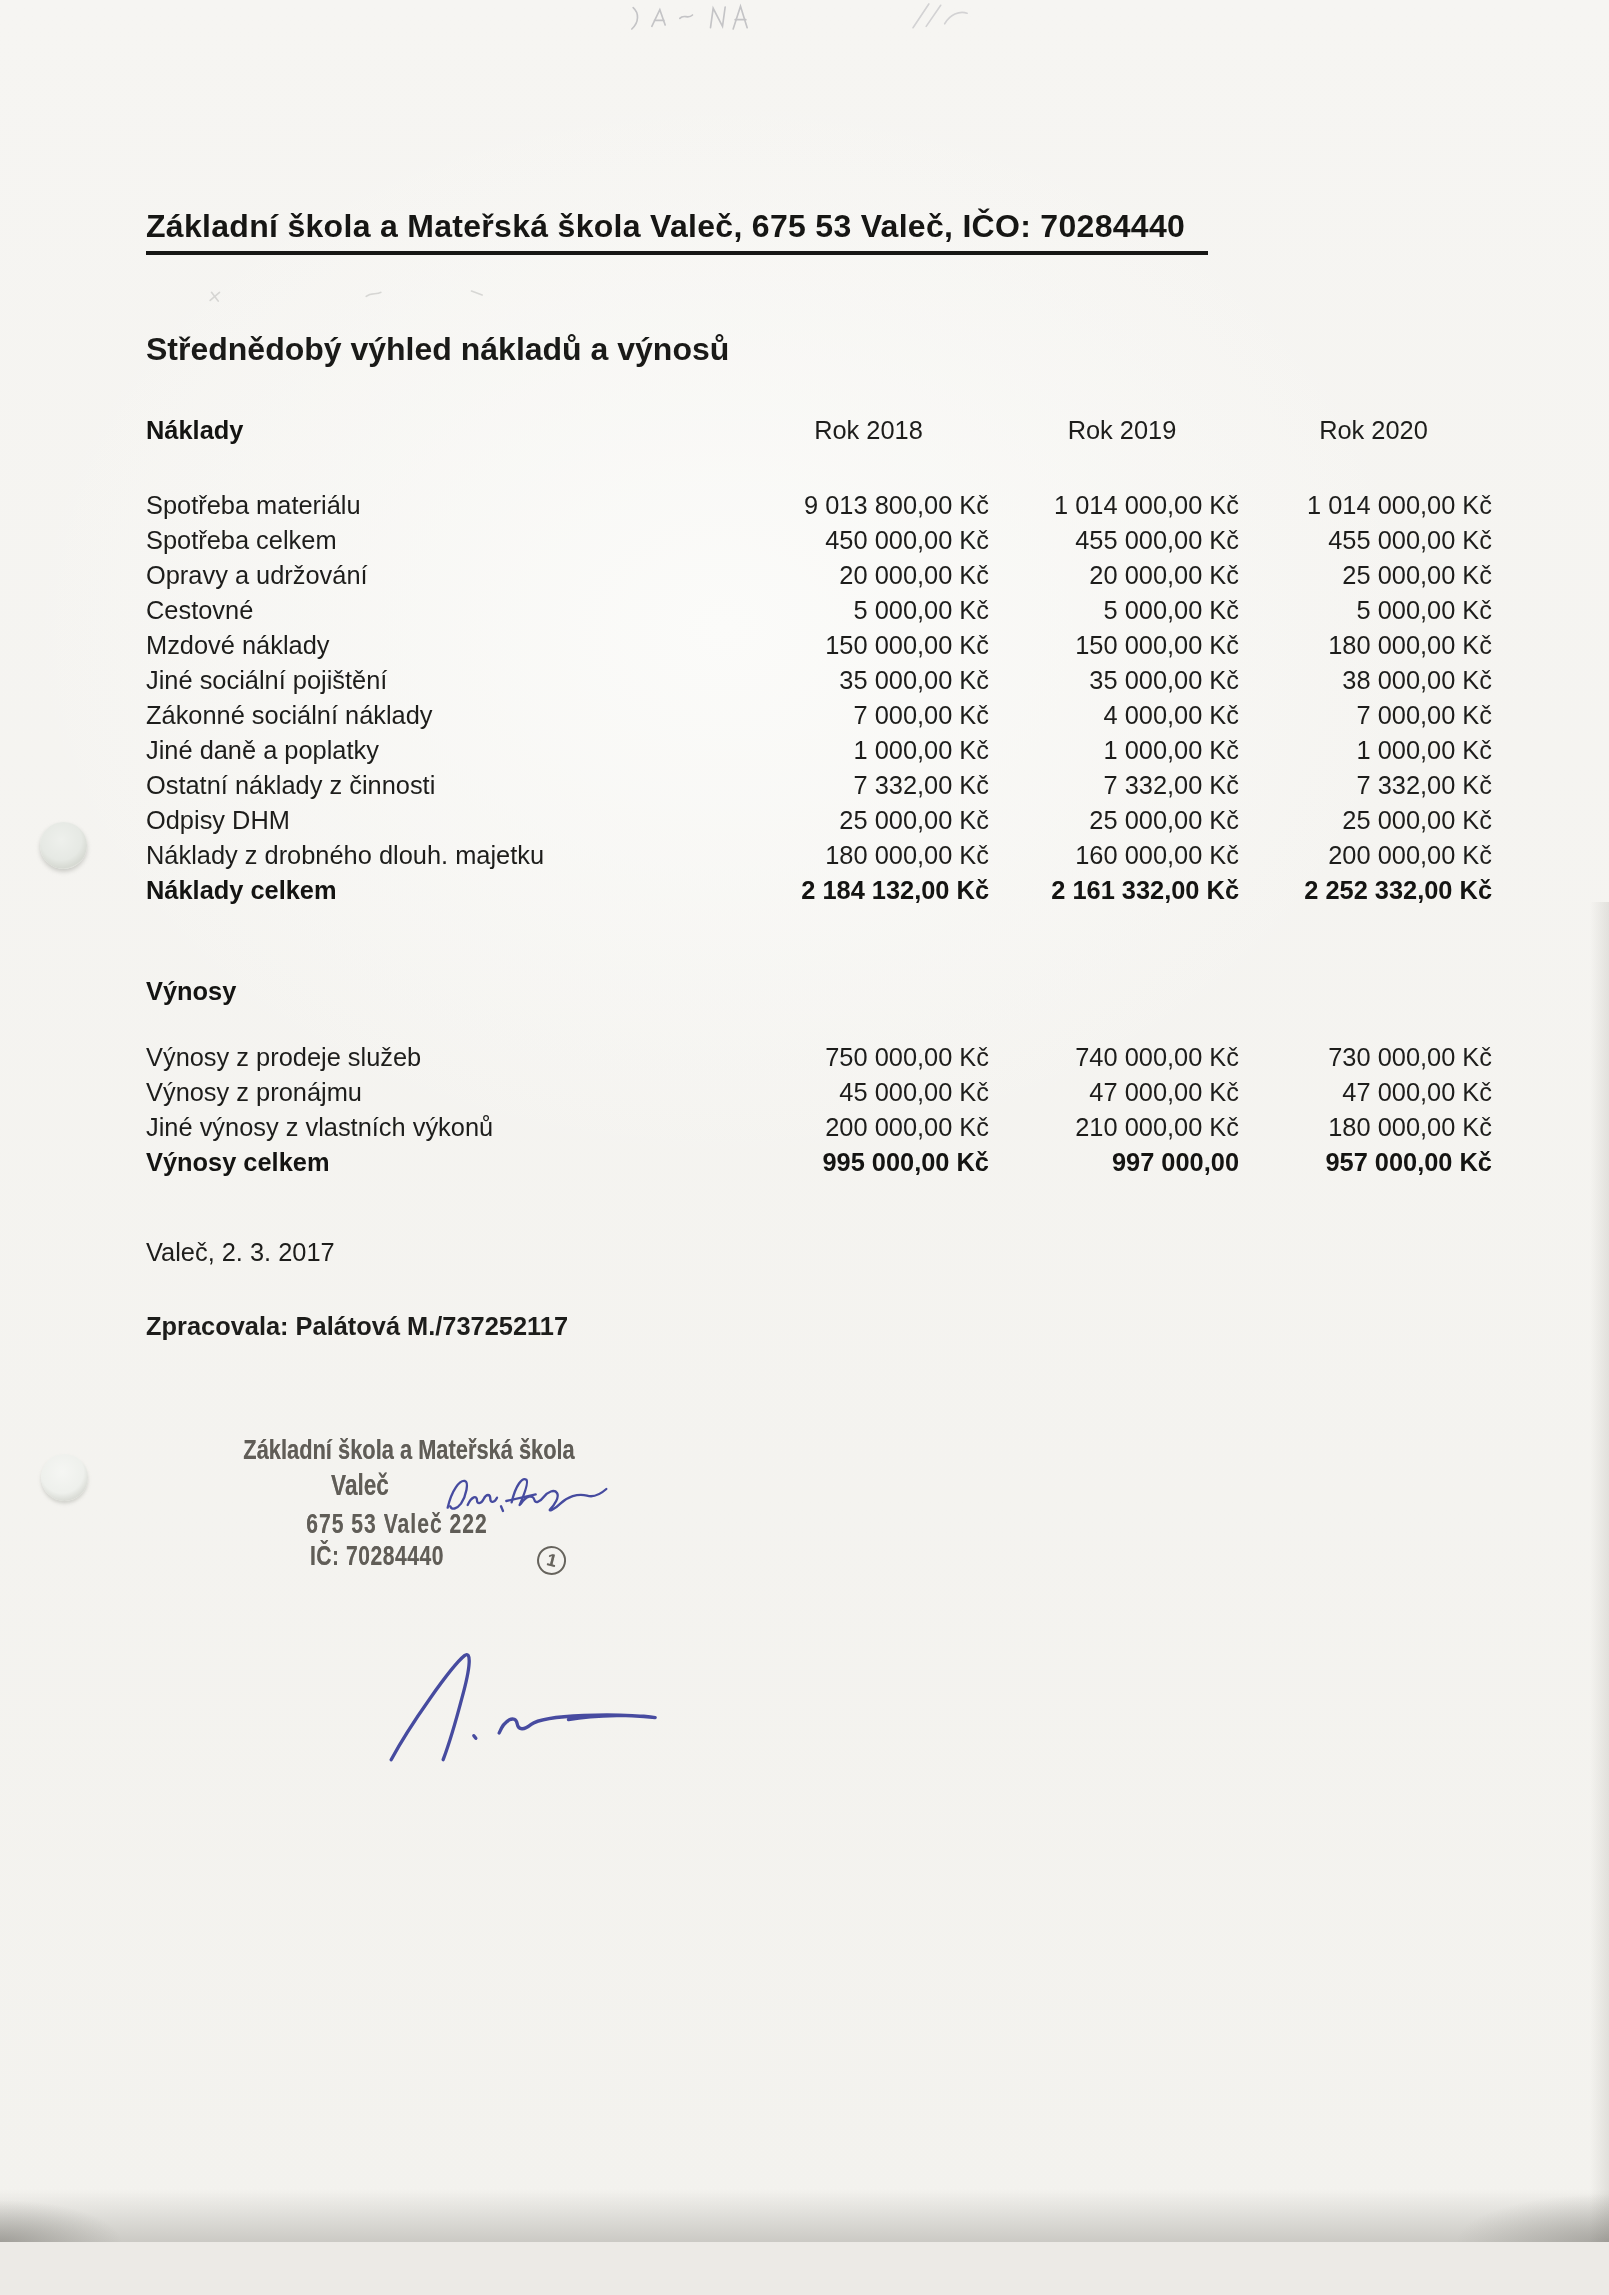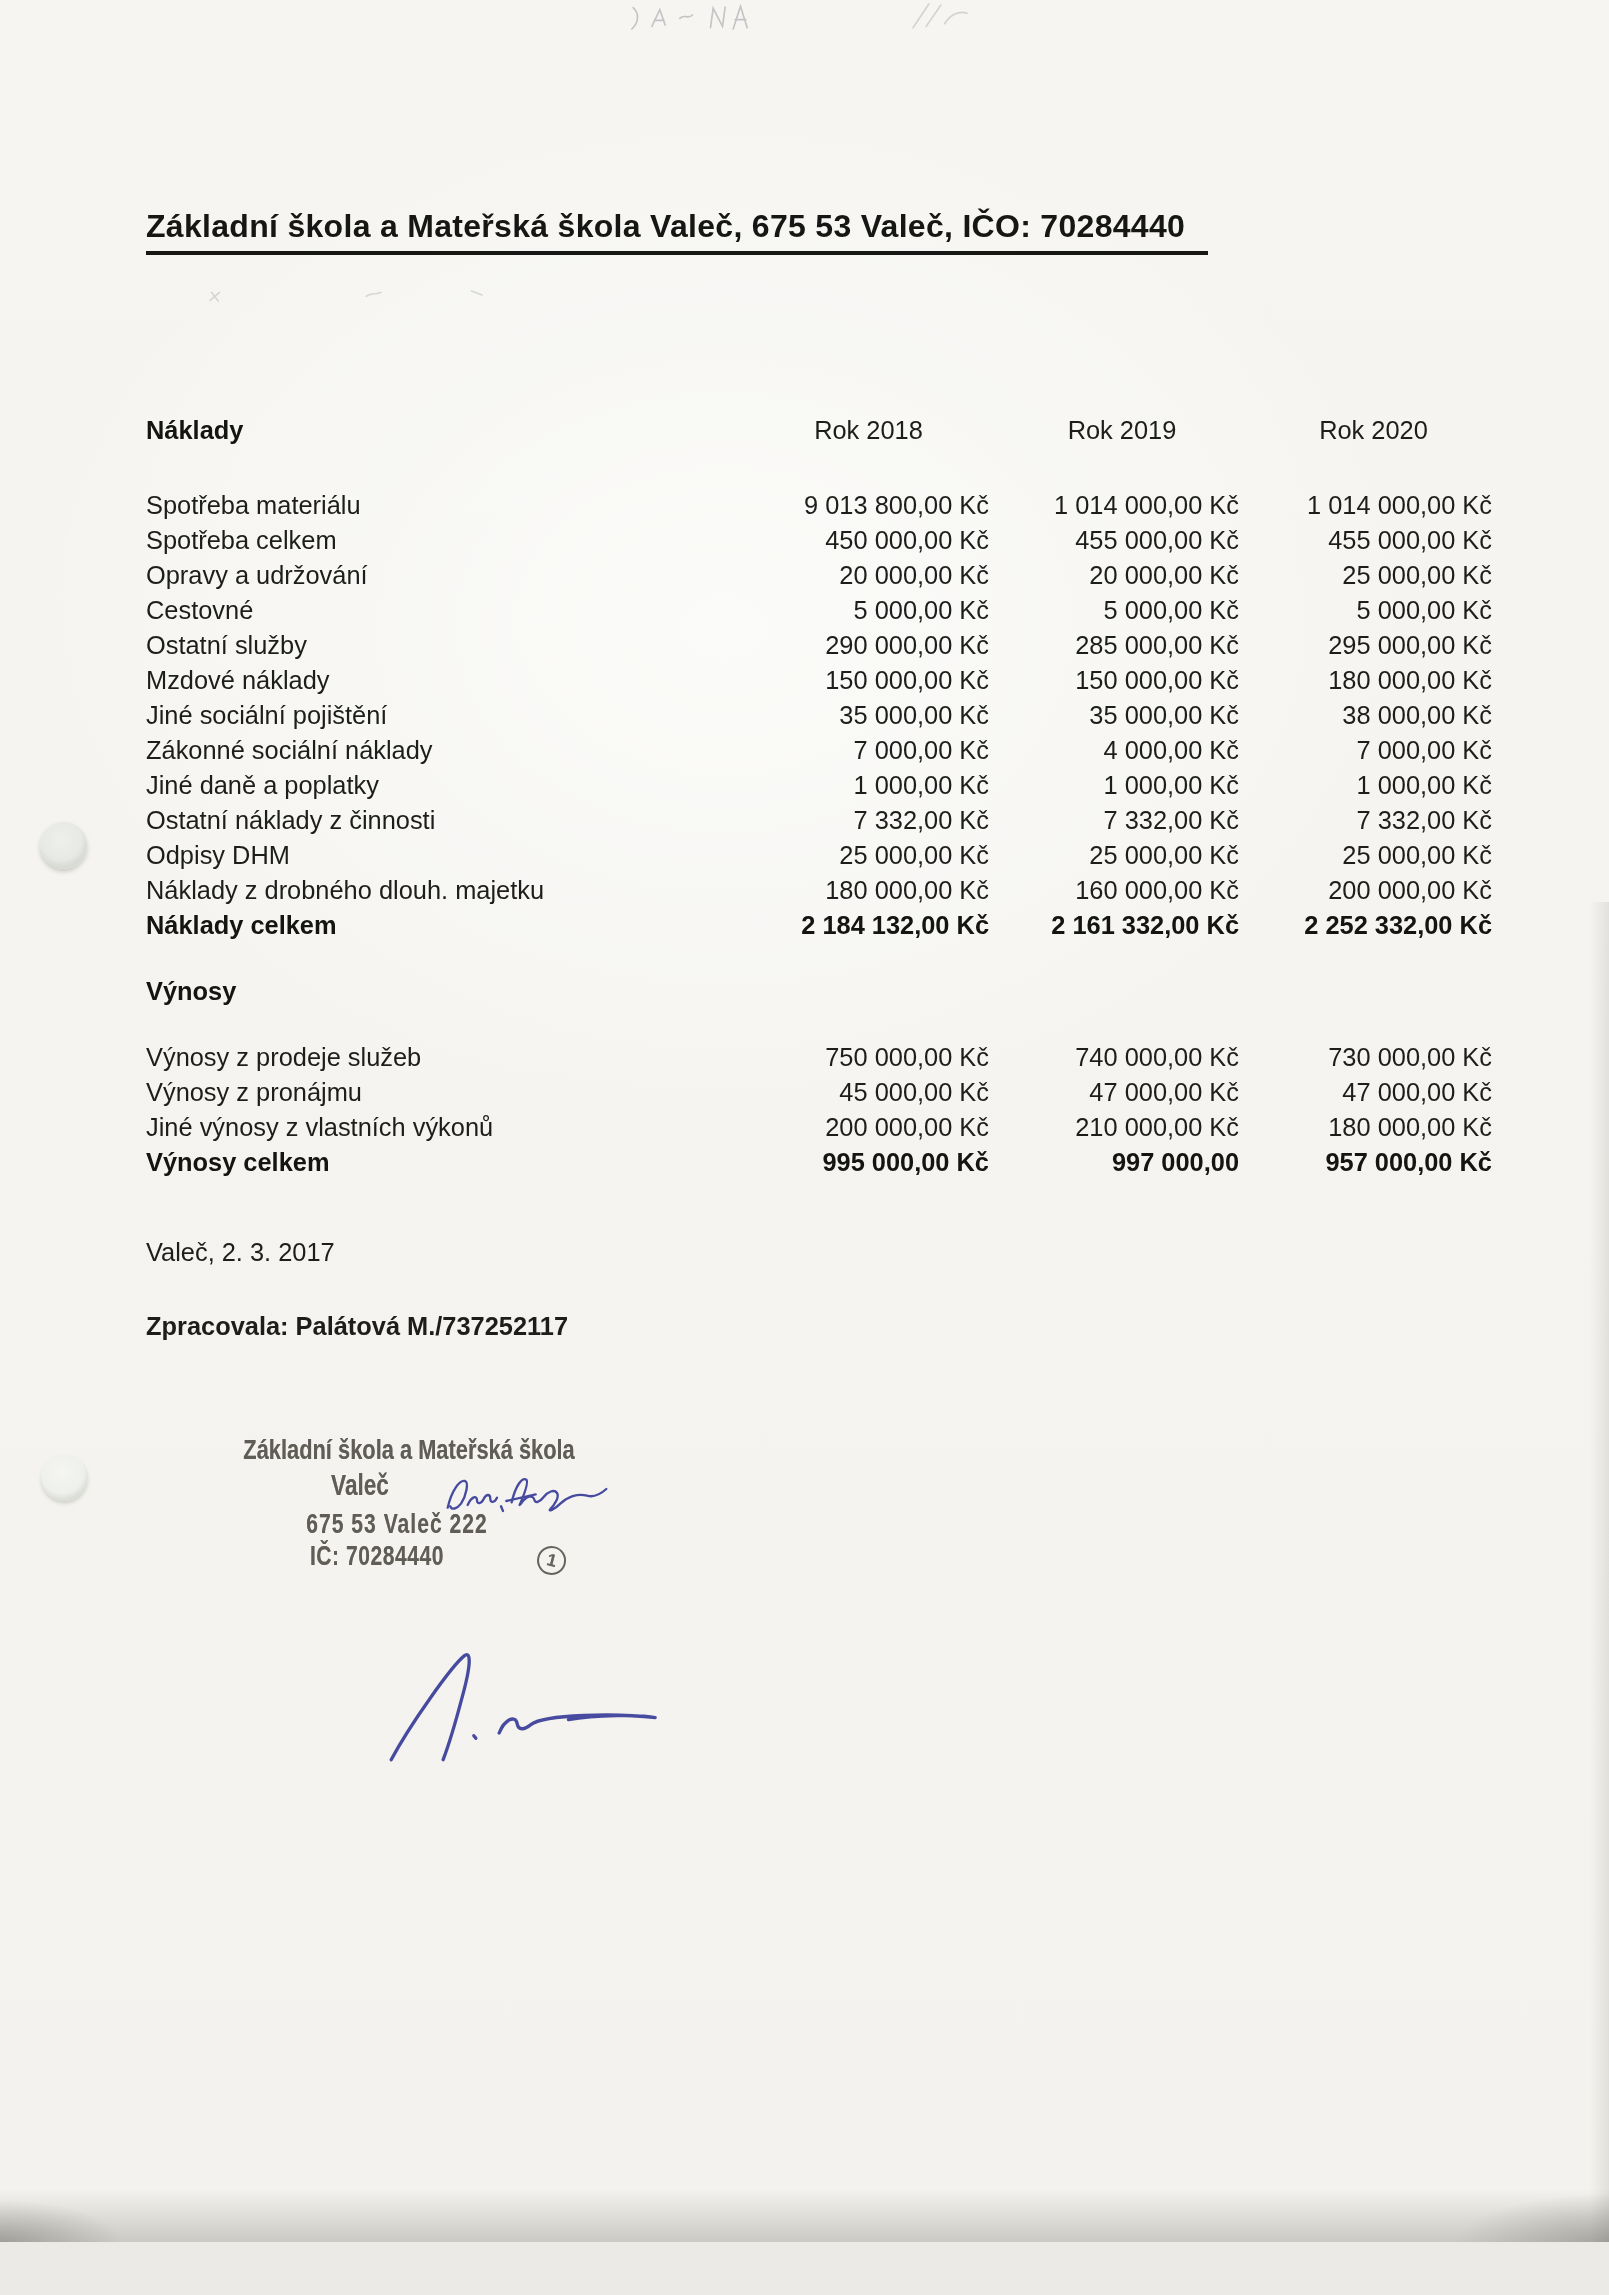--- a/index.html
+++ b/index.html
@@ -109,20 +109,21 @@
   <svg class="pencil" style="left:207px;top:287px;" width="281" height="20" viewBox="0 0 420 30">
     <g fill="none" stroke="#bdbdbb" stroke-width="2.5" opacity=".55" stroke-linecap="round">
       <path d="M4,20 L18,8"></path>
         <path d="M6,8 L16,21"></path>
       <path d="M238,14 C246,8 254,12 260,8"></path>
       <path d="M396,6 L412,12"></path>
     </g>
   </svg>
 
   <div class="doc-title">Základní škola a Mateřská škola Valeč, 675 53 Valeč, IČO: 70284440</div>
+  <div class="doc-subtitle">Střednědobý výhled nákladů a výnosů</div>
 
   <div class="tbl" id="naklady-block">
     <div class="trow">
       <div class="sec-head">Náklady</div>
       <div class="colhead">Rok 2018</div>
       <div class="colhead">Rok 2019</div>
       <div class="colhead">Rok 2020</div>
     </div>
     <div class="spacer-a"></div>
     <div>
@@ -147,26 +148,20 @@
     <div class="cell num">25 000,00 Kč</div>
   </div>
 
   <div class="trow">
     <div class="cell label">Cestovné</div>
     <div class="cell num">5 000,00 Kč</div>
     <div class="cell num">5 000,00 Kč</div>
     <div class="cell num">5 000,00 Kč</div>
   </div>
 
-  <div class="trow">
-    <div class="cell label">Ostatní služby</div>
-    <div class="cell num">290 000,00 Kč</div>
-    <div class="cell num">285 000,00 Kč</div>
-    <div class="cell num">295 000,00 Kč</div>
-  </div>
 
   <div class="trow">
     <div class="cell label">Mzdové náklady</div>
     <div class="cell num">150 000,00 Kč</div>
     <div class="cell num">150 000,00 Kč</div>
     <div class="cell num">180 000,00 Kč</div>
   </div>
 
   <div class="trow">
     <div class="cell label">Jiné sociální pojištění</div>

